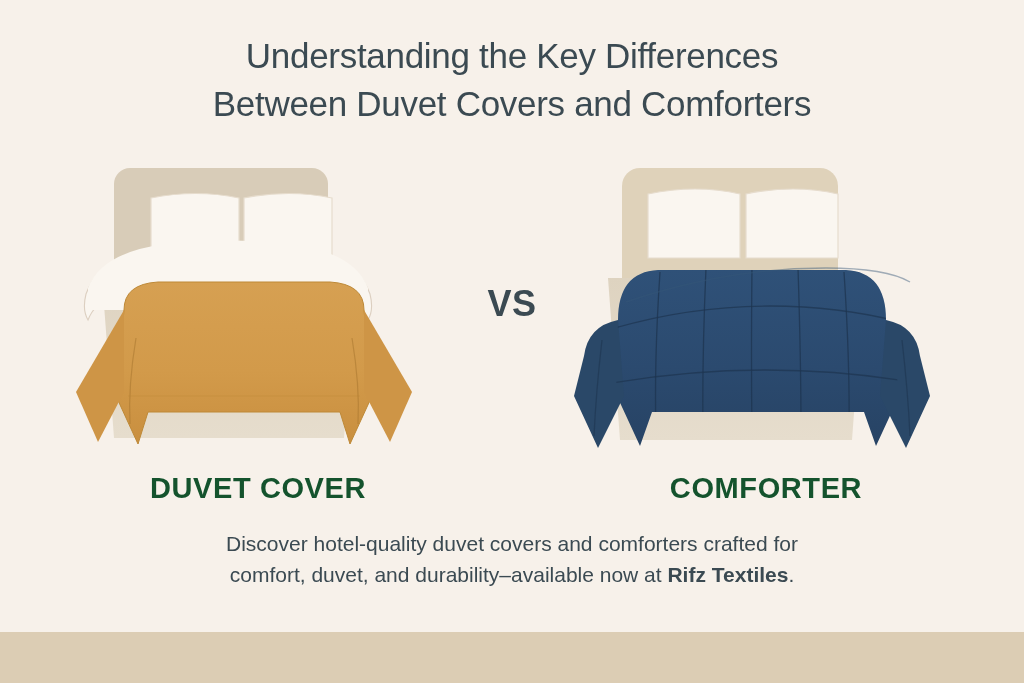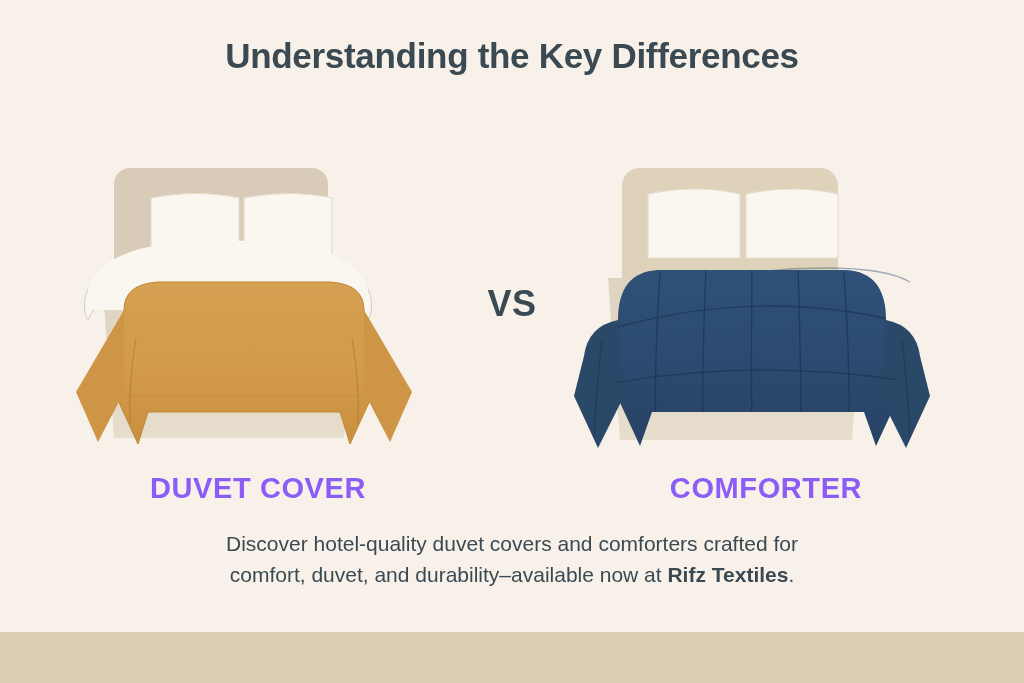--- a/index.html
+++ b/index.html
@@ -16,21 +16,21 @@
     background:#F7F1EA;
   }
 
   
   .title-block {
     position:absolute;
     left:0; top:32px;
     width:1024px;
     text-align:center;
     color:#3B4A52;
-    font-weight:bold;
+    font-weight:normal;
     font-size:35px;
     line-height:1.38;
     letter-spacing:-0.3px;
   }
   .title-line { display:block; white-space:nowrap; }
 
   
   .bed-scene {
     position:absolute;
     top:160px;
@@ -52,21 +52,21 @@
     font-size:36px;
     letter-spacing:0.5px;
   }
 
   
   .bed-label {
     position:absolute;
     top:472px;
     width:400px;
     text-align:center;
-    color:#8b5cf6;
+    color:#14532d;
     font-weight:bold;
     font-size:29px;
     letter-spacing:0.6px;
   }
   #label-left  { left:58px; }
   #label-right { left:566px; }
 
   
   .caption {
     position:absolute;
@@ -88,20 +88,21 @@
     background:#DCCDB4;
   }
 </style>
 </head>
 <body>
 
 <div id="canvas">
 
   <div class="title-block">
     <span class="title-line">Understanding the Key Differences</span>
+    <span class="title-line">Between Duvet Covers and Comforters</span>
   </div>
 
   <div class="bed-scene" id="bed-left">
     <svg viewBox="0 0 400 300" xmlns="http://www.w3.org/2000/svg">
       <defs>
         <linearGradient id="duvetG" x1="0" y1="0" x2="0" y2="1">
           <stop offset="0%" stop-color="#D6A052"></stop>
           <stop offset="55%" stop-color="#D29A4A"></stop>
           <stop offset="100%" stop-color="#C98F3F"></stop>
         </linearGradient>

